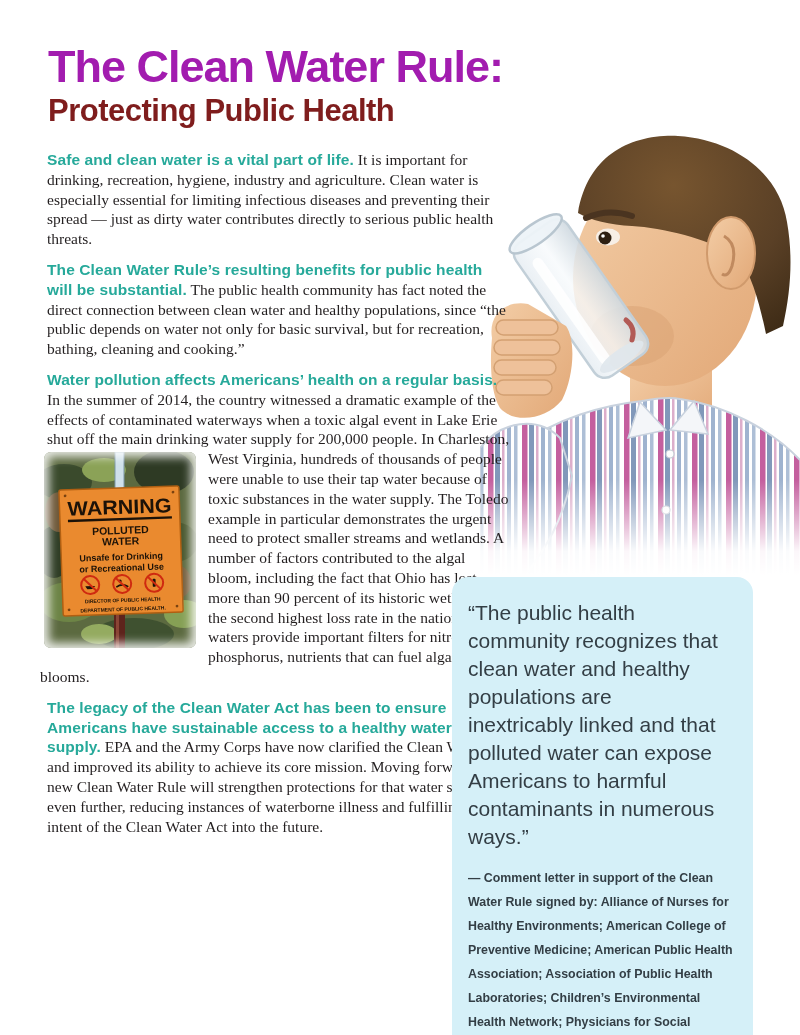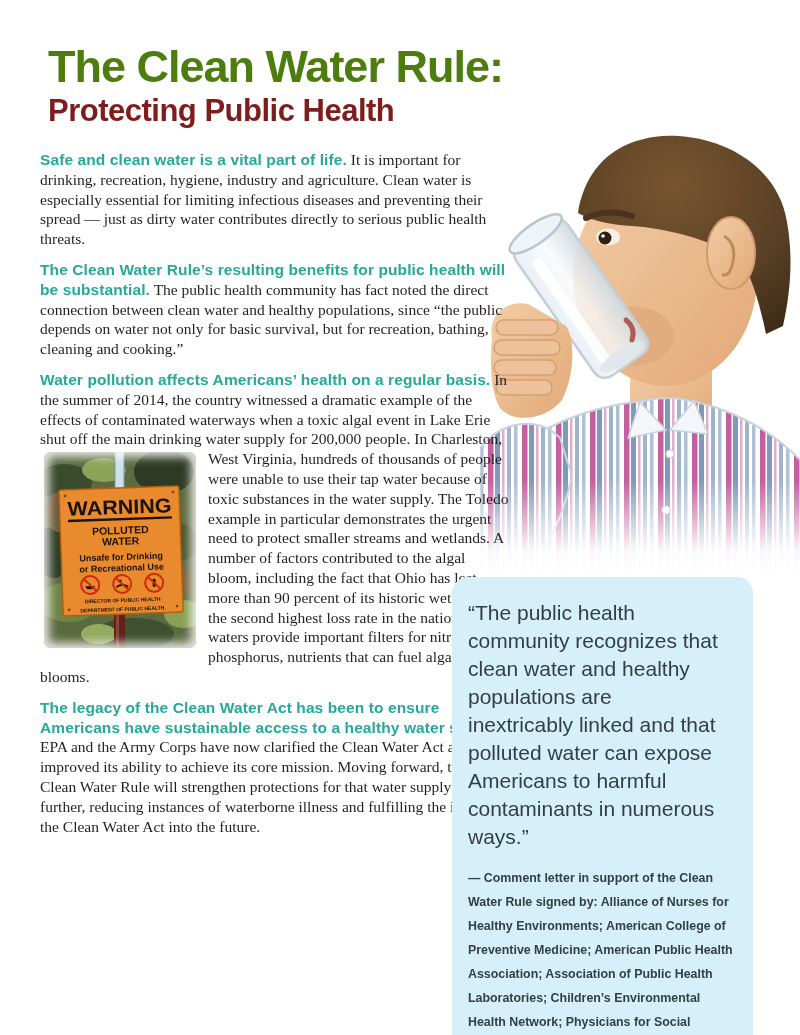--- a/index.html
+++ b/index.html
@@ -4,32 +4,32 @@
 <style>
   html,body{margin:0;padding:0;}
   body{
     width:800px;height:1035px;position:relative;background:#ffffff;
     font-family:"Liberation Serif", serif;color:#231f20;overflow:hidden;
   }
   
   .title-block{position:absolute;left:48px;top:44px;width:560px;}
   .title-main{
     font-family:"Liberation Sans", sans-serif;font-weight:bold;
-    font-size:45px;line-height:1.04;color:#4d7c0f;letter-spacing:-1px;
+    font-size:45px;line-height:1.04;color:#a21caf;letter-spacing:-1px;
   }
   .title-sub{
     font-family:"Liberation Sans", sans-serif;font-weight:bold;
     font-size:31px;line-height:1.1;color:#7f1d1d;letter-spacing:-0.5px;margin-top:3px;
   }
   
   .content{
     position:absolute;left:40px;top:150px;width:470px;
     font-size:15.5px;line-height:19.8px;
   }
-  .content p{margin:0 0 11px 0;}
+  .content p{margin:0 0 11px 7px;}
   .lead{
     font-family:"Liberation Sans", sans-serif;font-weight:bold;color:#26a99a;
     letter-spacing:0.1px;
   }
   
   .warning-figure{
     float:left;width:152px;height:196px;margin:3px 12px 5px 4px;position:relative;
   }
   .warning-figure svg{display:block;border-radius:7px;}
   .vignette{

